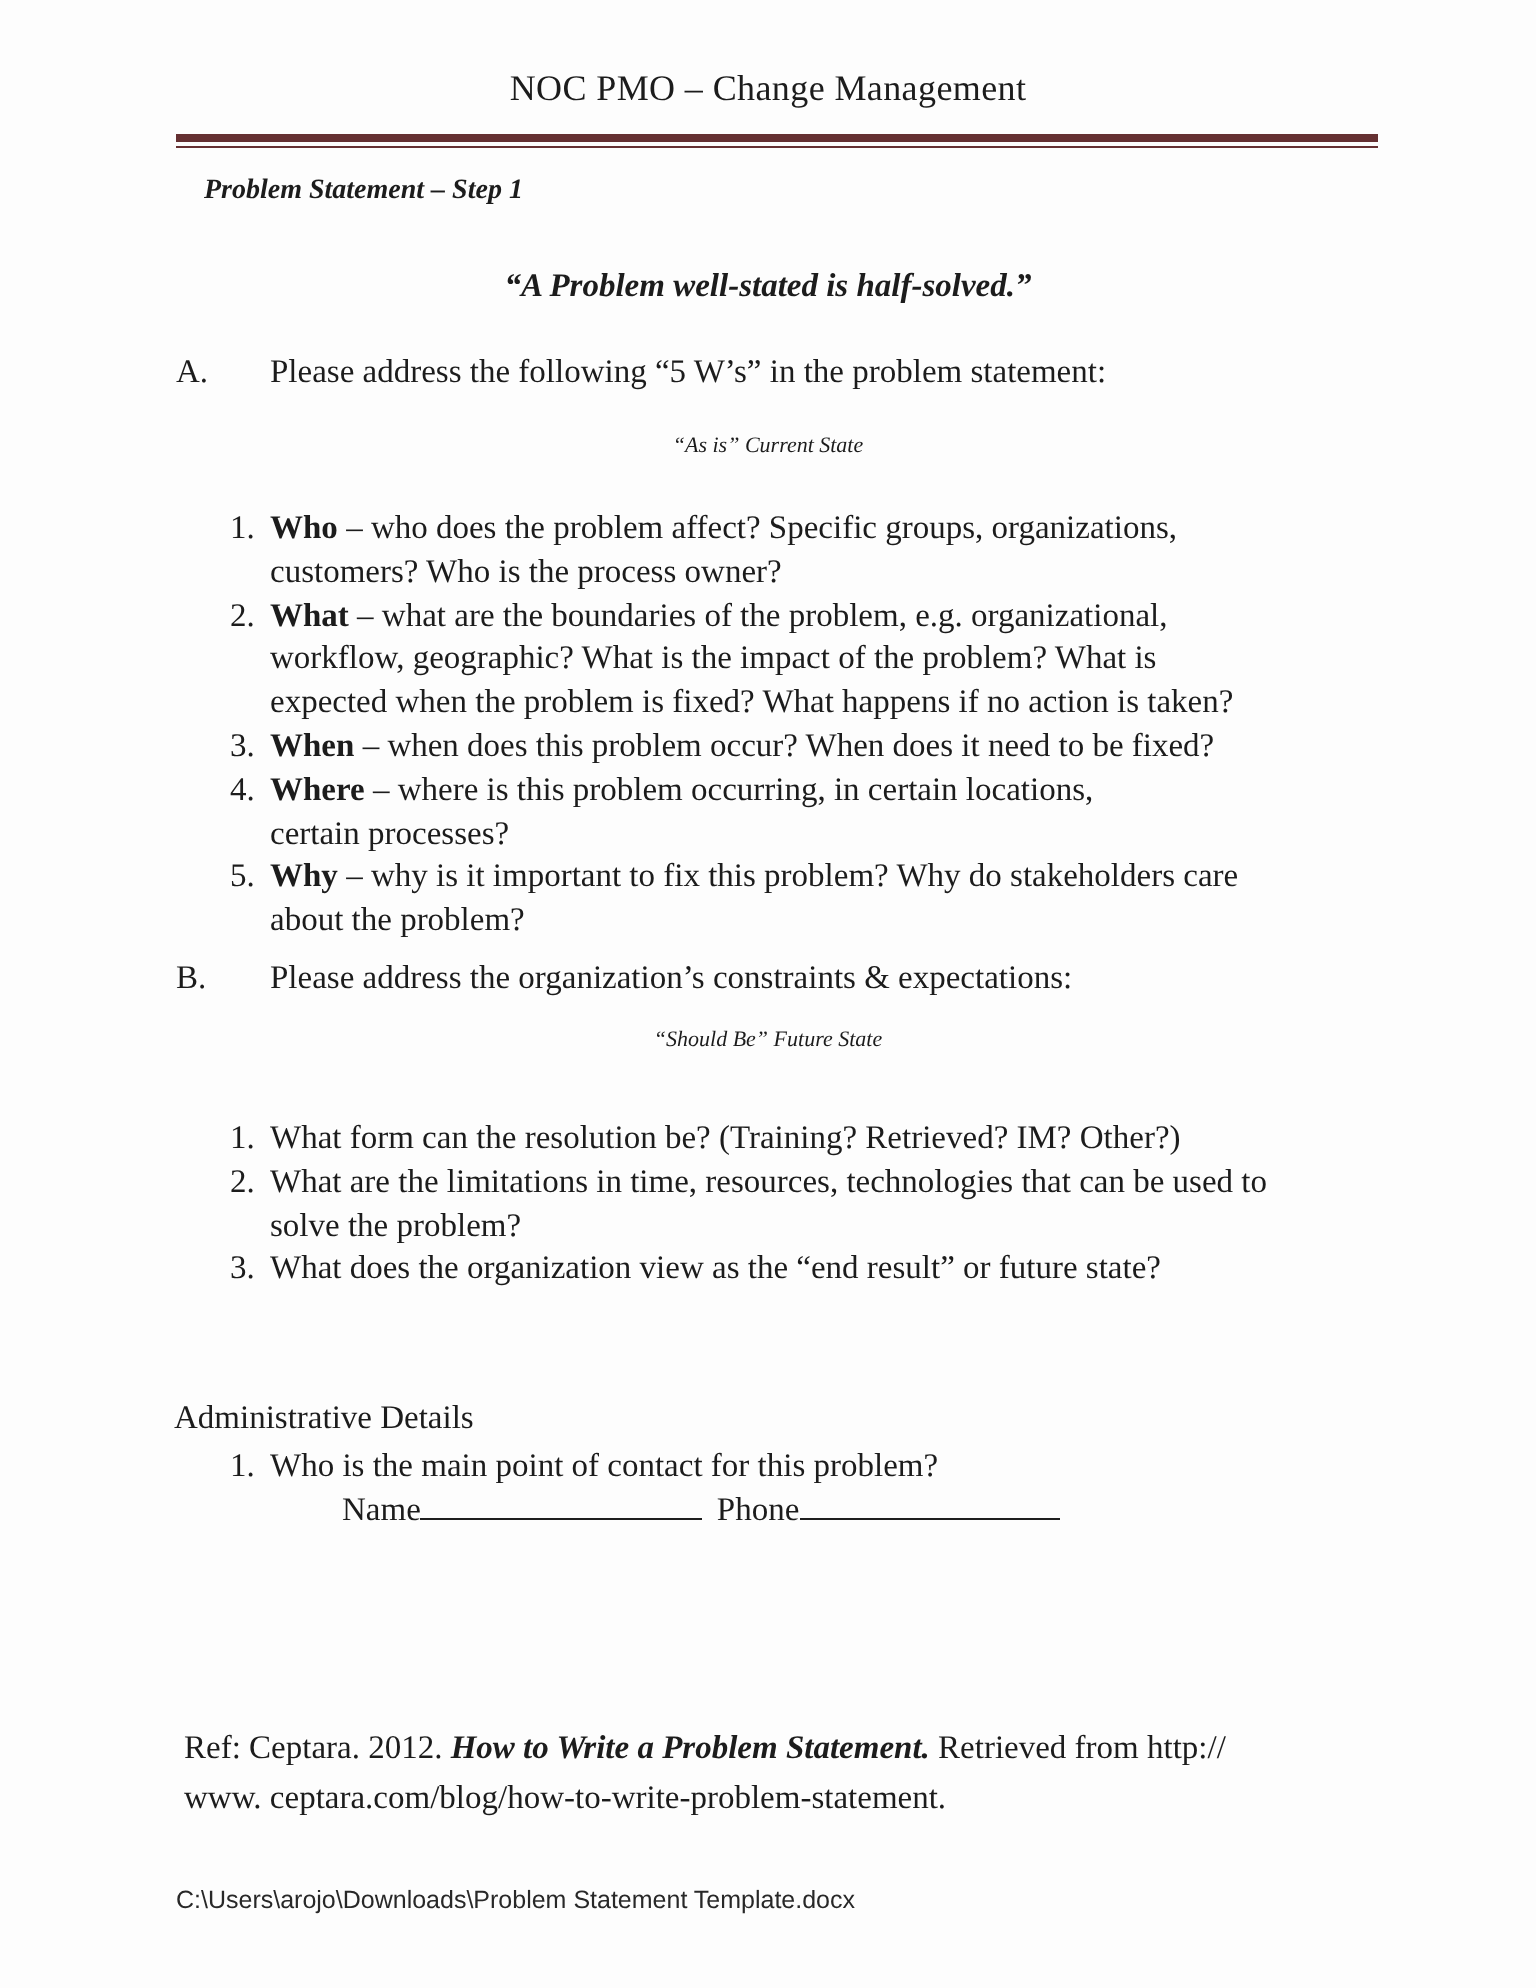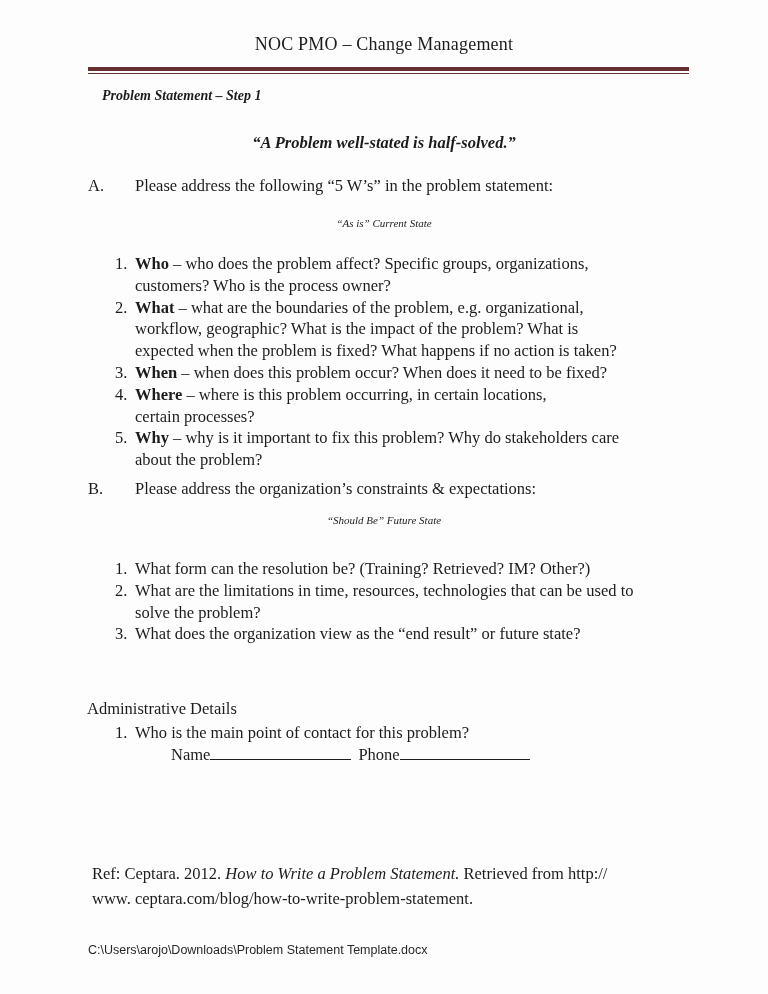--- a/index.html
+++ b/index.html
@@ -43,21 +43,21 @@
 
   .admin-heading { top: 699px; left: 87px; font-size: 16.5px; }
   #admin-item { top: 722px; left: 115px; width: 545px; }
   .name-phone { top: 744px; left: 135px; font-size: 16.5px; margin-left: 36px; }
   .blank-line { display: inline-block; border-bottom: 1.5px solid #1e1e1e; height: 16px; }
   .blank-name { width: 141px; margin-right: 7px; }
   .blank-phone { width: 130px; }
 
   .reference { top: 861px; left: 92px; width: 592px; font-size: 16.5px; line-height: 25px; }
   .reference span { white-space: pre-wrap; }
-  .ref-title { font-style: italic; }
+  .ref-title { font-style: italic; font-weight: bold; }
 
   .footer-path { top: 931px; left: 88px; font-family: "Liberation Sans", sans-serif; font-size: 12.5px; color: #282828; margin-top: 12px; }
 </style>
 </head>
 <body>
 
 <div class="abs doc-header">NOC PMO – Change Management</div>
 
 <div class="abs header-rule">
   <div class="rule-thick"></div>

